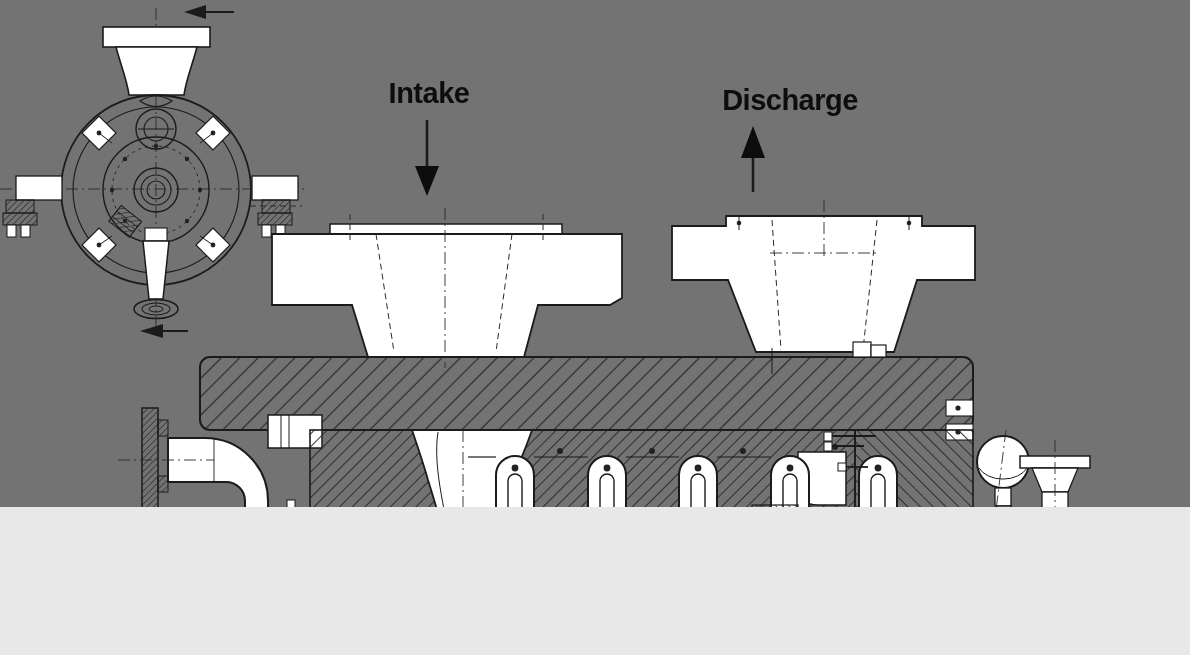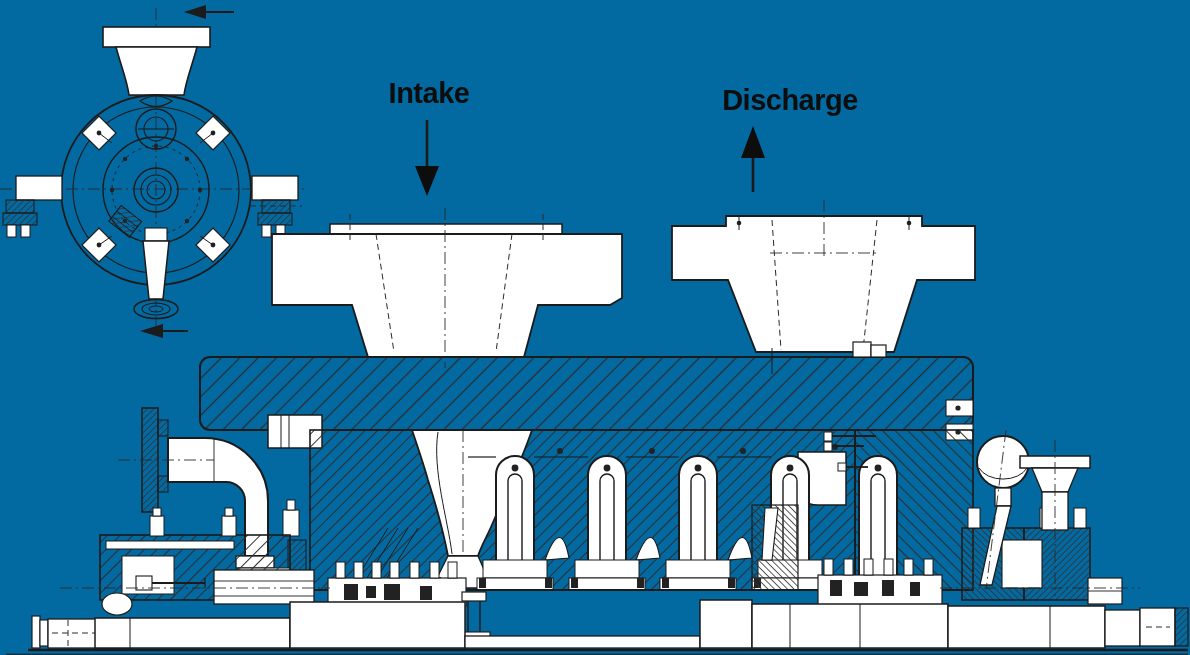--- a/index.html
+++ b/index.html
@@ -1,17 +1,17 @@
 <!DOCTYPE html>
 <html><head>
 <meta charset="utf-8">
 <style>
   html,body{margin:0;padding:0;background:#e8e8e8;}
   .canvas{
-    position:relative;width:1190px;height:655px;background:#0369a1;
+    position:relative;width:1190px;height:507px;background:#737373;
     font-family:"Liberation Sans", sans-serif;overflow:hidden;
   }
   svg{position:absolute;left:0;top:0;}
   .ln{stroke:#1b1b1b;fill:none;}
   .wh{fill:#ffffff;stroke:#1b1b1b;}
   .dk{fill:#222222;stroke:none;}
   .cl{stroke:#2a2a2a;fill:none;stroke-width:0.9;stroke-dasharray:12 4 2 4;}
   .dash{stroke:#2a2a2a;fill:none;stroke-width:1;stroke-dasharray:6 4;}
   text.fig-label{
     font-weight:bold;font-size:29px;letter-spacing:-0.5px;fill:#0d0d0d;

